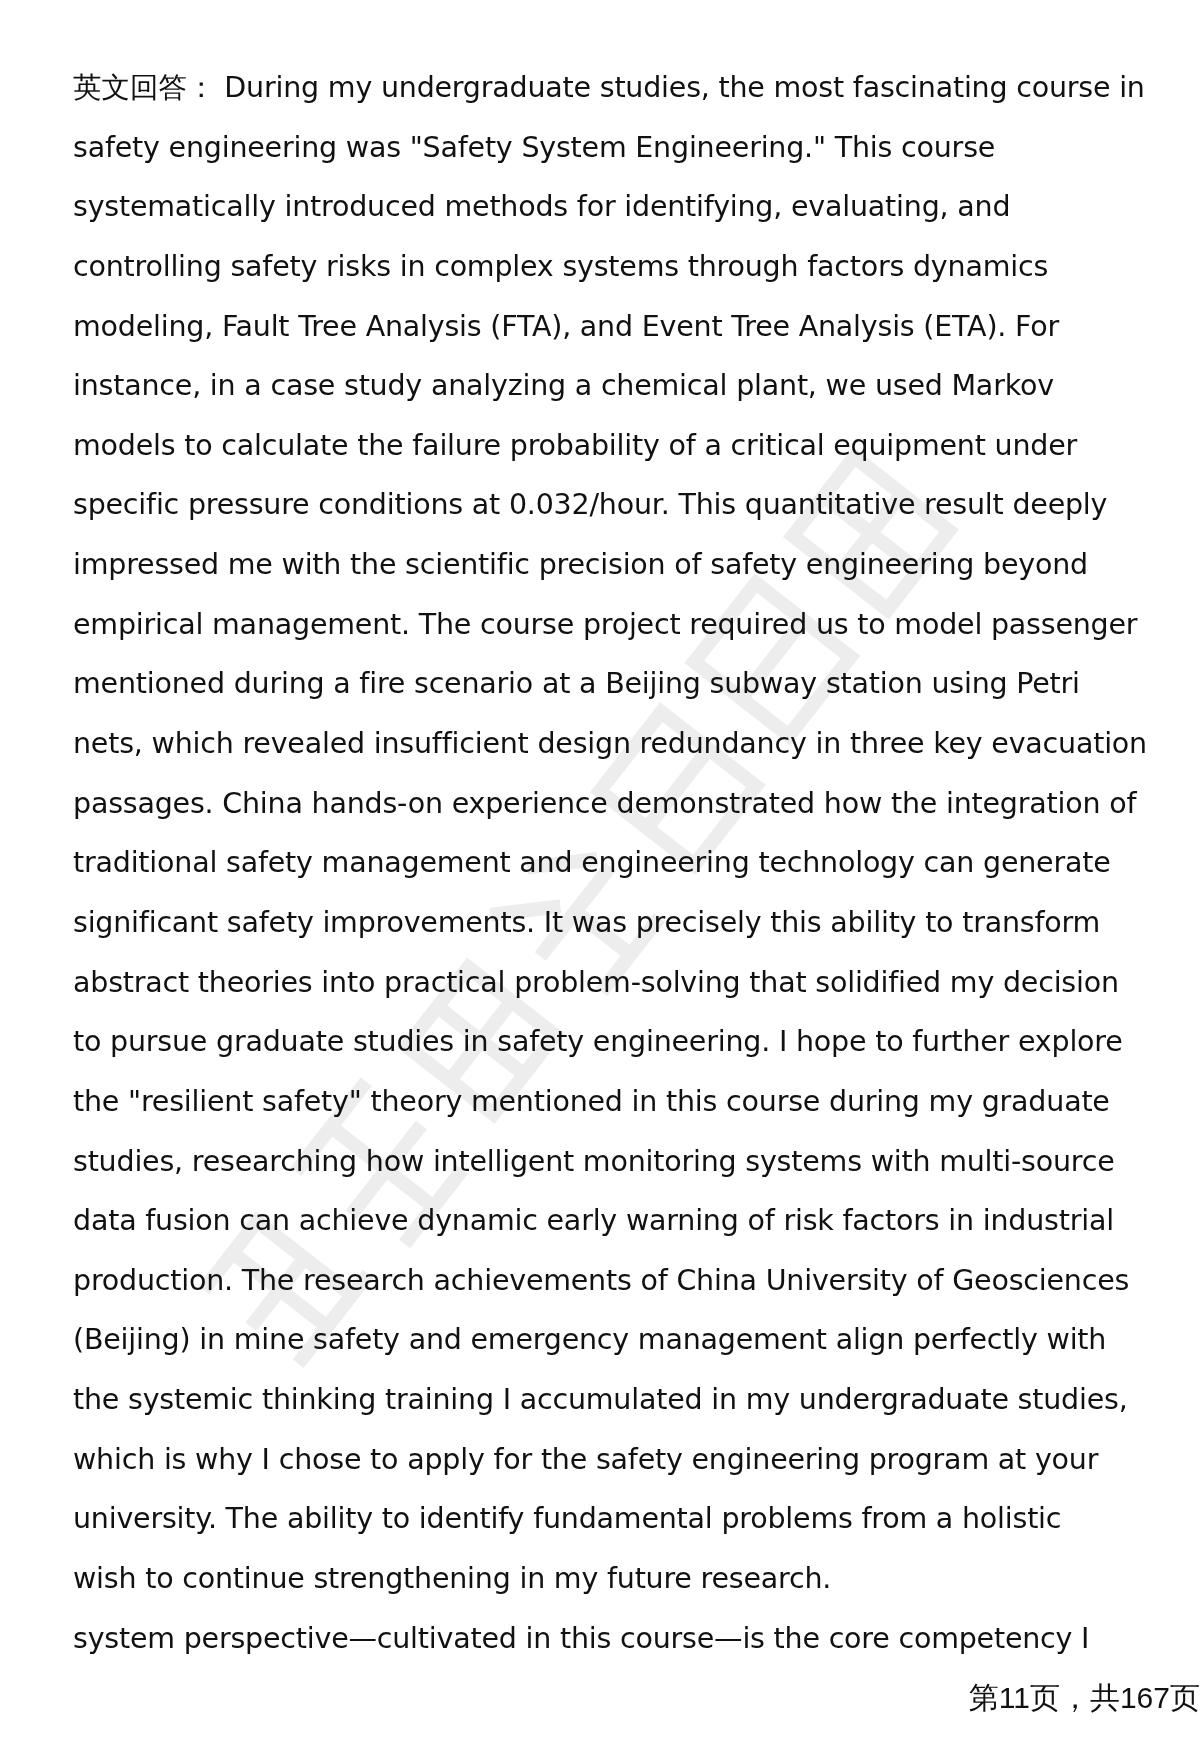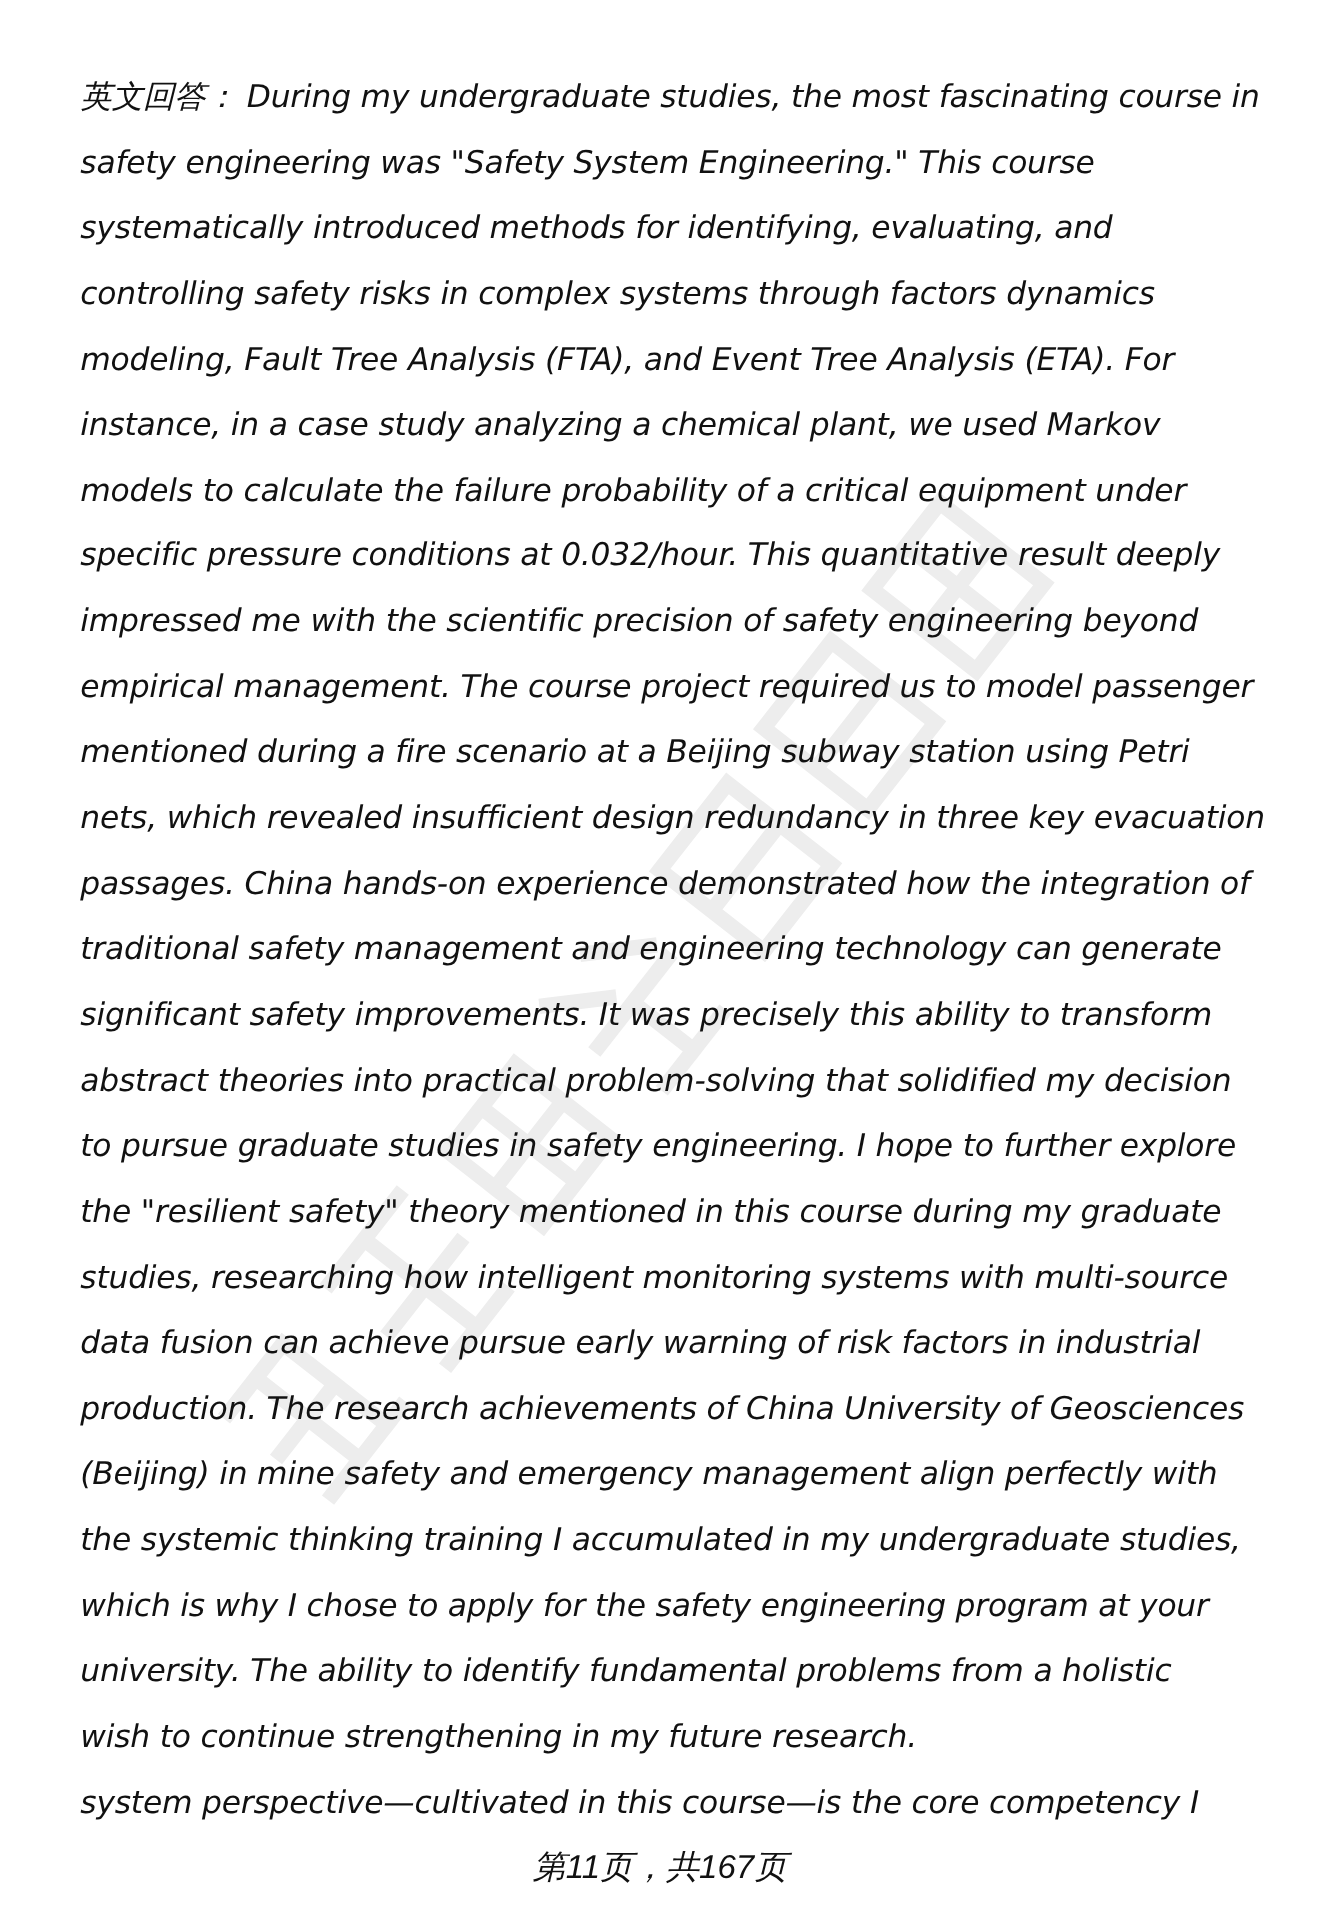--- a/index.html
+++ b/index.html
@@ -13,21 +13,20 @@
       position: relative;
       overflow: hidden;
       font-family: "DejaVu Sans", "Liberation Sans", sans-serif;
       color: #111111;
     }
     .page {
       position: absolute;
       left: 0; top: 0;
       width: 1200px;
       height: 1755px;
-      font-style: italic;
     }
     .watermark {
       position: absolute;
       left: 0; top: 0;
       width: 1200px;
       height: 1755px;
       pointer-events: none;
     }
     .body-text {
       position: absolute;
@@ -44,21 +43,21 @@
       letter-spacing: -0.2px;
     }
     .label {
       letter-spacing: 0;
     }
     .footer {
       position: absolute;
       left: 0;
       width: 1200px;
       top: 1675px;
-      text-align: center;
+      text-align: right;
       font-size: 30px;
       line-height: 46px;
       color: #111;
       font-family: "Liberation Sans", "DejaVu Sans", sans-serif;
     }
   </style>
 </head>
 <body>
 
 <div class="page">
@@ -103,21 +102,21 @@
     <span class="line">empirical management. The course project required us to model passenger</span>
     <span class="line">mentioned during a fire scenario at a Beijing subway station using Petri</span>
     <span class="line">nets, which revealed insufficient design redundancy in three key evacuation</span>
     <span class="line">passages. China hands-on experience demonstrated how the integration of</span>
     <span class="line">traditional safety management and engineering technology can generate</span>
     <span class="line">significant safety improvements. It was precisely this ability to transform</span>
     <span class="line">abstract theories into practical problem-solving that solidified my decision</span>
     <span class="line">to pursue graduate studies in safety engineering. I hope to further explore</span>
     <span class="line">the "resilient safety" theory mentioned in this course during my graduate</span>
     <span class="line">studies, researching how intelligent monitoring systems with multi-source</span>
-    <span class="line">data fusion can achieve pursue early warning of risk factors in industrial</span>
+    <span class="line">data fusion can achieve dynamic early warning of risk factors in industrial</span>
     <span class="line">production. The research achievements of China University of Geosciences</span>
     <span class="line">(Beijing) in mine safety and emergency management align perfectly with</span>
     <span class="line">the systemic thinking training I accumulated in my undergraduate studies,</span>
     <span class="line">which is why I chose to apply for the safety engineering program at your</span>
     <span class="line">university. The ability to identify fundamental problems from a holistic</span>
     <span class="line">wish to continue strengthening in my future research.</span>
     <span class="line">system perspective—cultivated in this course—is the core competency I</span>
   </div>
 
   <div class="footer">第11页，共167页</div>

